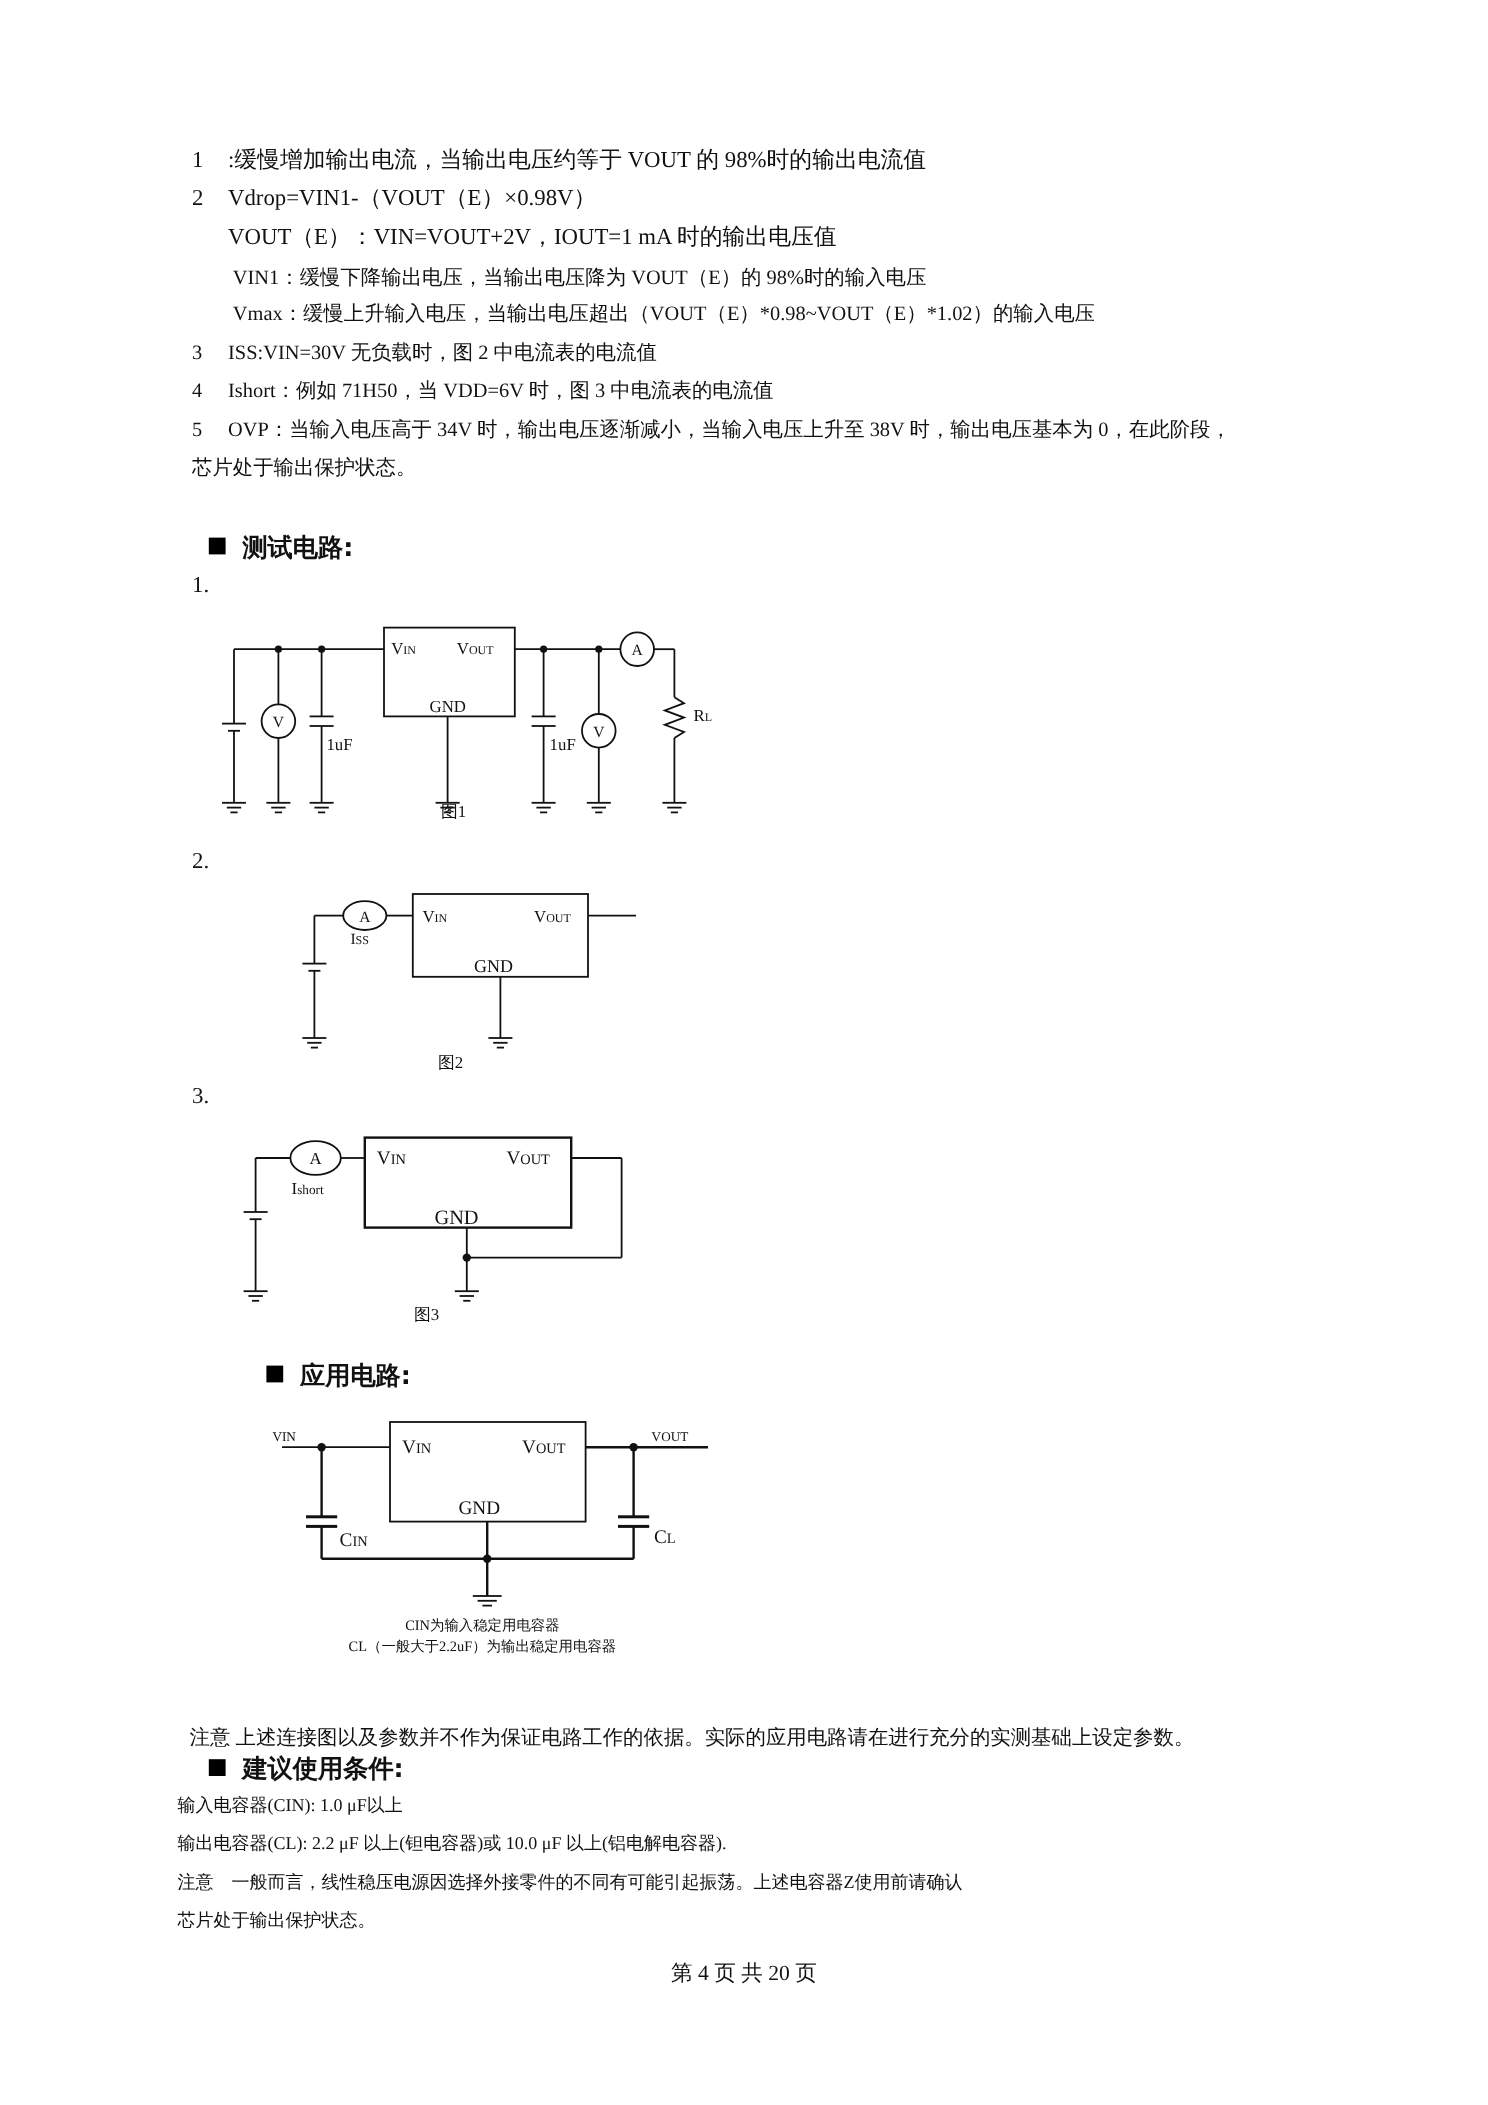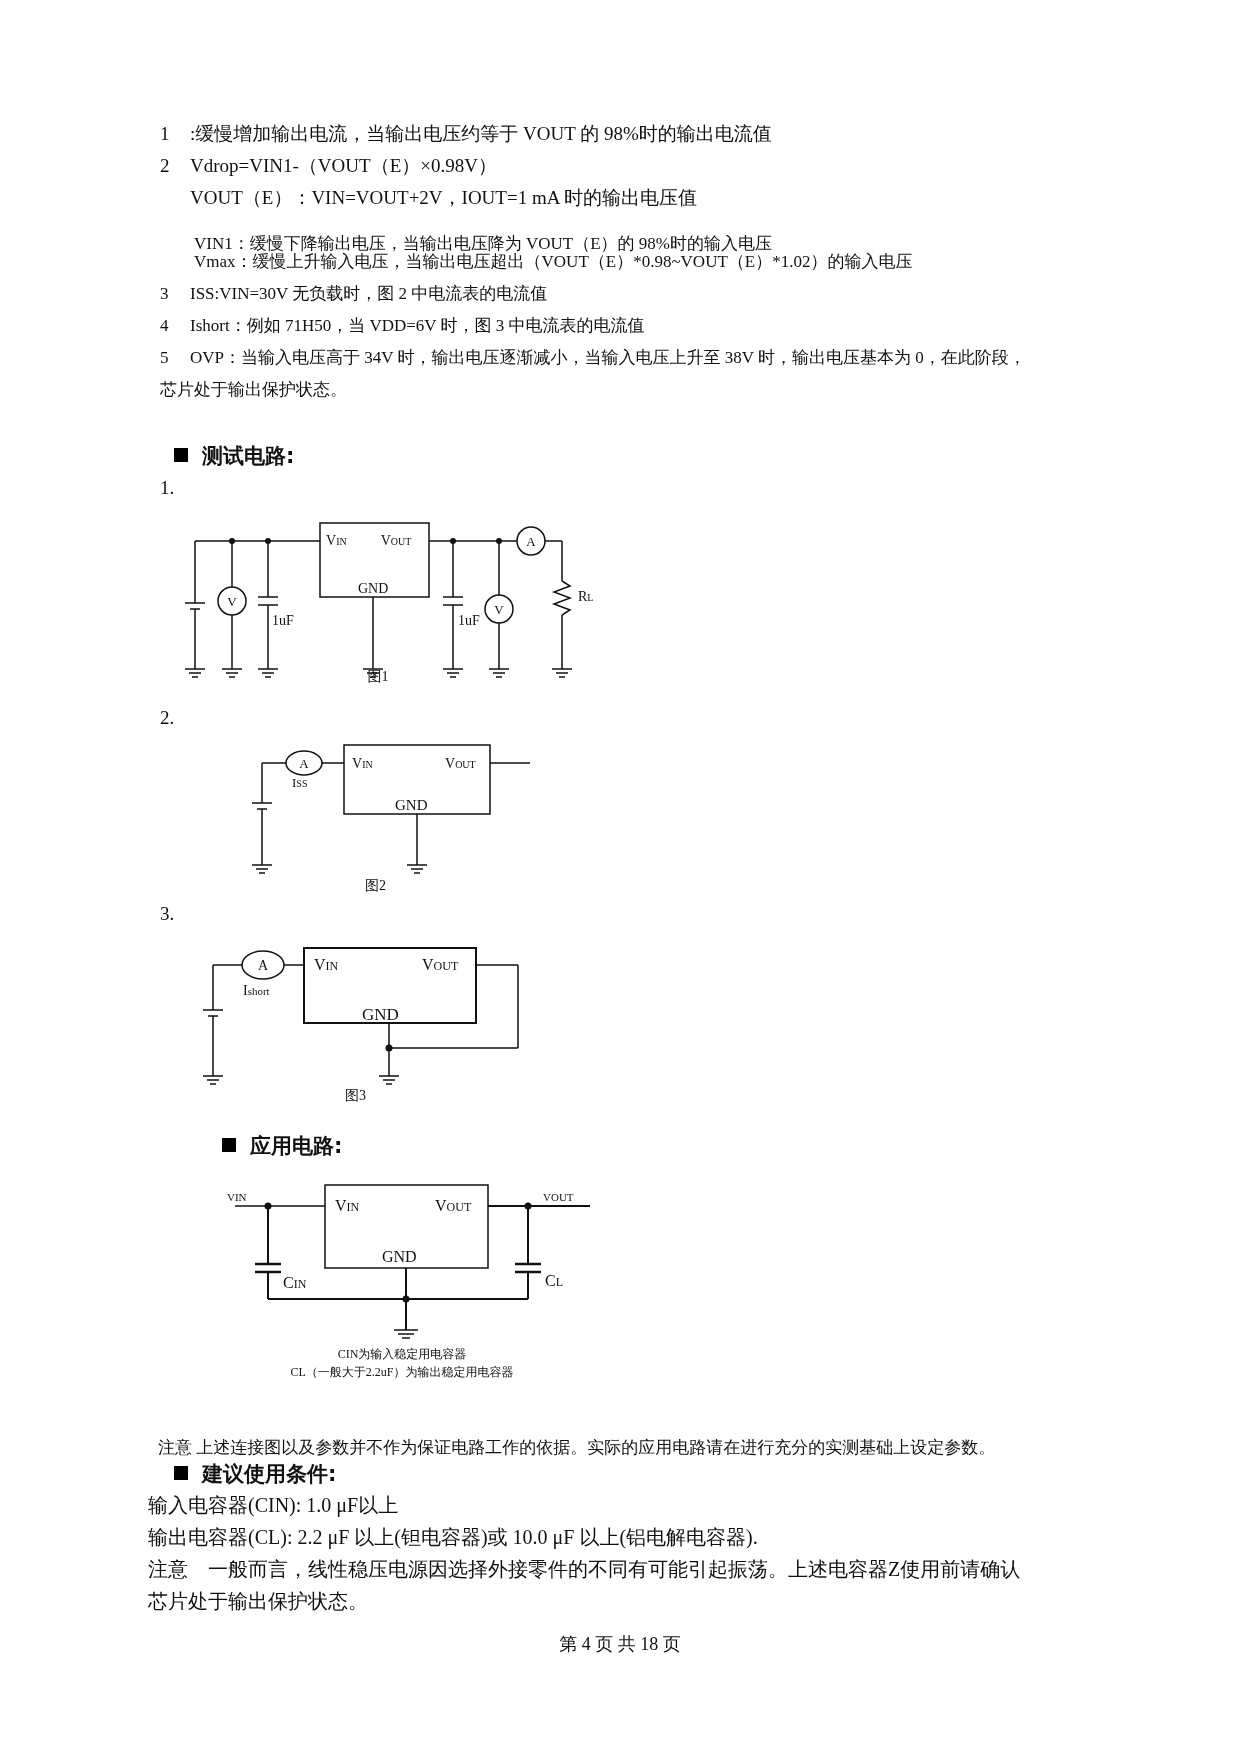--- a/index.html
+++ b/index.html
@@ -4,36 +4,36 @@
 <style>
   html, body { margin: 0; padding: 0; background: #ffffff; }
   body { width: 1240px; height: 1754px; position: relative; overflow: hidden;
          font-family: "Liberation Serif", "DejaVu Serif", serif; color: #111; }
   .abs { position: absolute; white-space: nowrap; }
   .line { font-size: 19px; line-height: 24px; margin-left: 12px; }
   .small { font-size: 17px; }
   .heading { font-size: 21px; font-weight: bold; font-family: "DejaVu Sans", sans-serif; margin-left: 24px; }
   .sq { display: inline-block; width: 14px; height: 14px; background: #000; margin-right: 14px; vertical-align: 1px; }
   svg text { font-family: "Liberation Serif", "DejaVu Serif", serif; fill: #111; }
-  .cond { font-size: 20px; line-height: 30px; }
+  .cond { font-size: 15px; line-height: 30px; }
 </style>
 </head>
 <body>
 
 <div>
   <div class="abs line" style="left:148px;top:122px;">
     <span style="display:inline-block;width:30px;">1</span><span>:缓慢增加输出电流，当输出电压约等于 VOUT 的 98%时的输出电流值</span>
   </div>
   <div class="abs line" style="left:148px;top:154px;">
     <span style="display:inline-block;width:30px;">2</span><span>Vdrop=VIN1-（VOUT（E）×0.98V）</span>
   </div>
   <div class="abs line" style="left:178px;top:186px;">
     <span>VOUT（E）：VIN=VOUT+2V，IOUT=1 mA 时的输出电压值</span>
   </div>
-  <div class="abs line small" style="left:182px;top:232px;">
+  <div class="abs line small" style="left:182px;top:220px;">
     <span>VIN1：缓慢下降输出电压，当输出电压降为 VOUT（E）的 98%时的输入电压</span>
   </div>
   <div class="abs line small" style="left:182px;top:250px;">
     <span>Vmax：缓慢上升输入电压，当输出电压超出（VOUT（E）*0.98~VOUT（E）*1.02）的输入电压</span>
   </div>
   <div class="abs line small" style="left:148px;top:282px;">
     <span style="display:inline-block;width:30px;">3</span><span>ISS:VIN=30V 无负载时，图 2 中电流表的电流值</span>
   </div>
   <div class="abs line small" style="left:148px;top:314px;">
     <span style="display:inline-block;width:30px;">4</span><span>Ishort：例如 71H50，当 VDD=6V 时，图 3 中电流表的电流值</span>
@@ -236,13 +236,13 @@
 <div class="abs small" style="left:158px;top:1392px;line-height:24px;margin-top:44px;">注意 上述连接图以及参数并不作为保证电路工作的依据。实际的应用电路请在进行充分的实测基础上设定参数。</div>
 
 <div class="abs heading" style="left:150px;top:1460px;">
   <span class="sq"></span><span>建议使用条件:</span>
 </div>
 <div class="abs cond" style="left:148px;top:1490px;">输入电容器(CIN): 1.0 μF以上</div>
 <div class="abs cond" style="left:148px;top:1522px;">输出电容器(CL): 2.2 μF 以上(钽电容器)或 10.0 μF 以上(铝电解电容器).</div>
 <div class="abs cond" style="left:148px;top:1554px;">注意　一般而言，线性稳压电源因选择外接零件的不同有可能引起振荡。上述电容器Z使用前请确认</div>
 <div class="abs cond" style="left:148px;top:1586px;">芯片处于输出保护状态。</div>
 
-<div class="abs" style="left:0;width:1240px;top:1632px;text-align:center;font-size:18px;">第 4 页 共 18 页</div>
+<div class="abs" style="left:0;width:1240px;top:1632px;text-align:center;font-size:18px;">第 4 页 共 20 页</div>
 
 </body></html>

